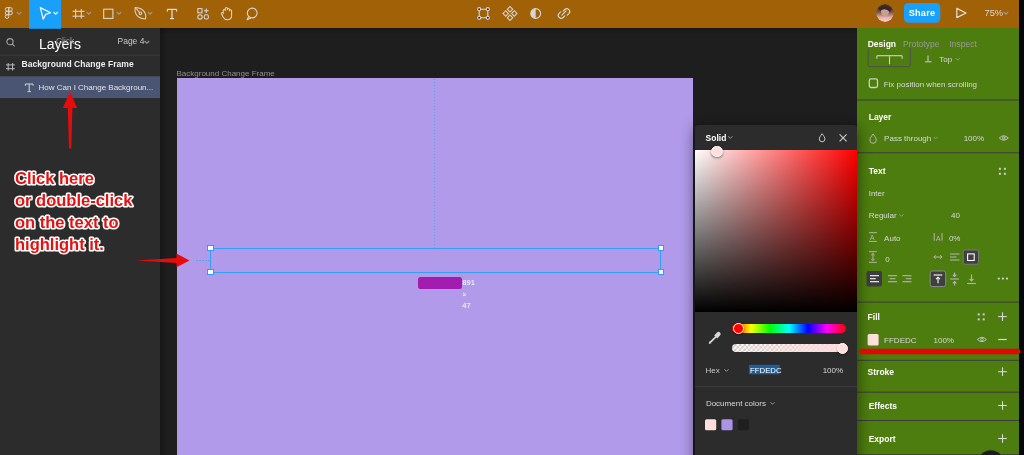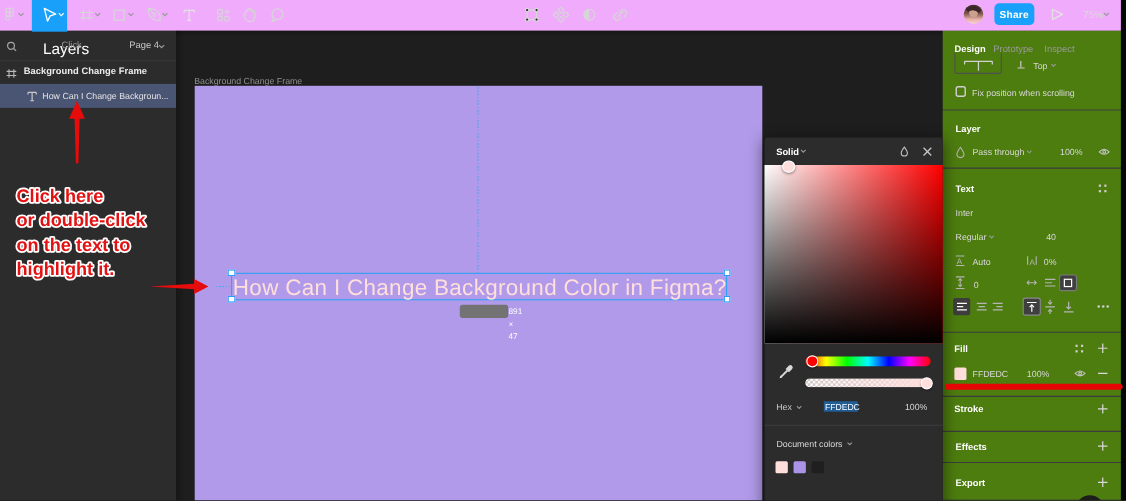--- a/index.html
+++ b/index.html
@@ -5,21 +5,21 @@
   * { margin:0; padding:0; box-sizing:border-box; }
   html,body { width:1024px; height:455px; overflow:hidden; background:#1e1e1e;
     font-family:"Liberation Sans", sans-serif; }
   .abs { position:absolute; }
   #stage { position:relative; width:1024px; height:455px; overflow:hidden; }
 </style>
 </head>
 <body>
 <div id="stage">
 
-  <div class="abs" id="toolbar" style="left:0;top:0;width:1024px;height:27.5px;background:#f0abfc;">
+  <div class="abs" id="toolbar" style="left:0;top:0;width:1024px;height:27.5px;background:#a16207;">
   <svg width="1024" height="29" style="position:absolute;left:0;top:0;z-index:5;">
     <defs>
       <linearGradient id="avg" x1="0" y1="0" x2="0" y2="1">
         <stop offset="0" stop-color="#41302c"></stop>
         <stop offset="0.45" stop-color="#7a5348"></stop>
         <stop offset="0.75" stop-color="#e8b1a8"></stop>
         <stop offset="1" stop-color="#f6d3da"></stop>
       </linearGradient>
       <clipPath id="avclip">
             <circle cx="885" cy="13" r="9"></circle>
@@ -162,29 +162,28 @@
   <div class="abs" style="left:176.5px;top:69px;font-size:8px;color:#8f8f8f;">Background Change Frame</div>
 
   <div class="abs" id="frame" style="left:176.6px;top:78px;width:516.4px;height:377px;background:#b09ae9;"></div>
 
   <div class="abs" style="left:434.3px;top:79px;width:1px;height:169px;background:repeating-linear-gradient(180deg,#55a4f5 0,#55a4f5 1.5px,rgba(0,0,0,0) 1.4px,rgba(0,0,0,0) 3px);"></div>
 
   <div class="abs" style="left:195.5px;top:260.2px;width:14px;height:1px;background:repeating-linear-gradient(90deg,#55a4f5 0,#55a4f5 1.5px,rgba(0,0,0,0) 1.4px,rgba(0,0,0,0) 3px);"></div>
 
   <div class="abs" style="left:210.4px;top:248.3px;width:450.6px;height:24.6px;border:1.4px solid #31a0f6;box-sizing:border-box;"></div>
 
-  <div class="abs" id="maintext" style="left:211.7px;top:250.6px;width:450px;font-size:20.4px;color:#ffdedc;white-space:nowrap;letter-spacing:0.29px;">How Can I Change Background Color in Figma?</div>
 
   <div class="abs hdl" style="left:207.4px;top:245.3px;"></div>
   <div class="abs hdl" style="left:658.0px;top:245.3px;"></div>
   <div class="abs hdl" style="left:207.4px;top:269.2px;"></div>
   <div class="abs hdl" style="left:658.0px;top:269.2px;"></div>
   <style>.hdl{width:6.2px;height:6.2px;background:#fff;border:1.25px solid #2f9af5;box-sizing:border-box;}</style>
 
-  <div class="abs" style="left:418.3px;top:277.4px;width:34.2px;height:11.5px;background:#737373;border-radius:2.5px;color:#fff;font-size:7.5px;text-align:center;line-height:11.5px;padding-left:44px;">891 × 47</div>
+  <div class="abs" style="left:418.3px;top:277.4px;width:34.2px;height:11.5px;background:#a21caf;border-radius:2.5px;color:#fff;font-size:7.5px;text-align:center;line-height:11.5px;padding-left:44px;">891 × 47</div>
 
   <div class="abs" id="rightbar" style="left:856.5px;top:27.5px;width:167.5px;height:427.5px;background:#4d7c0f;">
   <svg width="167.5" height="427.5" style="position:absolute;left:0;top:0;" font-family="Liberation Sans, sans-serif">
 
     <text x="10.7" y="18.9" font-size="8.5" font-weight="bold" fill="#ffffff">Design</text>
     <text x="46" y="18.9" font-size="8.5" fill="#9a9a9a">Prototype</text>
     <text x="92.4" y="18.9" font-size="8.5" fill="#9a9a9a">Inspect</text>
 
     <path d="M11.1,20.5 v16.2 a2,2 0 0,0 2,2 h38.2 a2,2 0 0,0 2,-2 v-16.2" stroke="#4f4f4f" stroke-width="1" fill="none"></path>
     <g stroke="#d2d2d2" stroke-width="1.1" fill="none">

